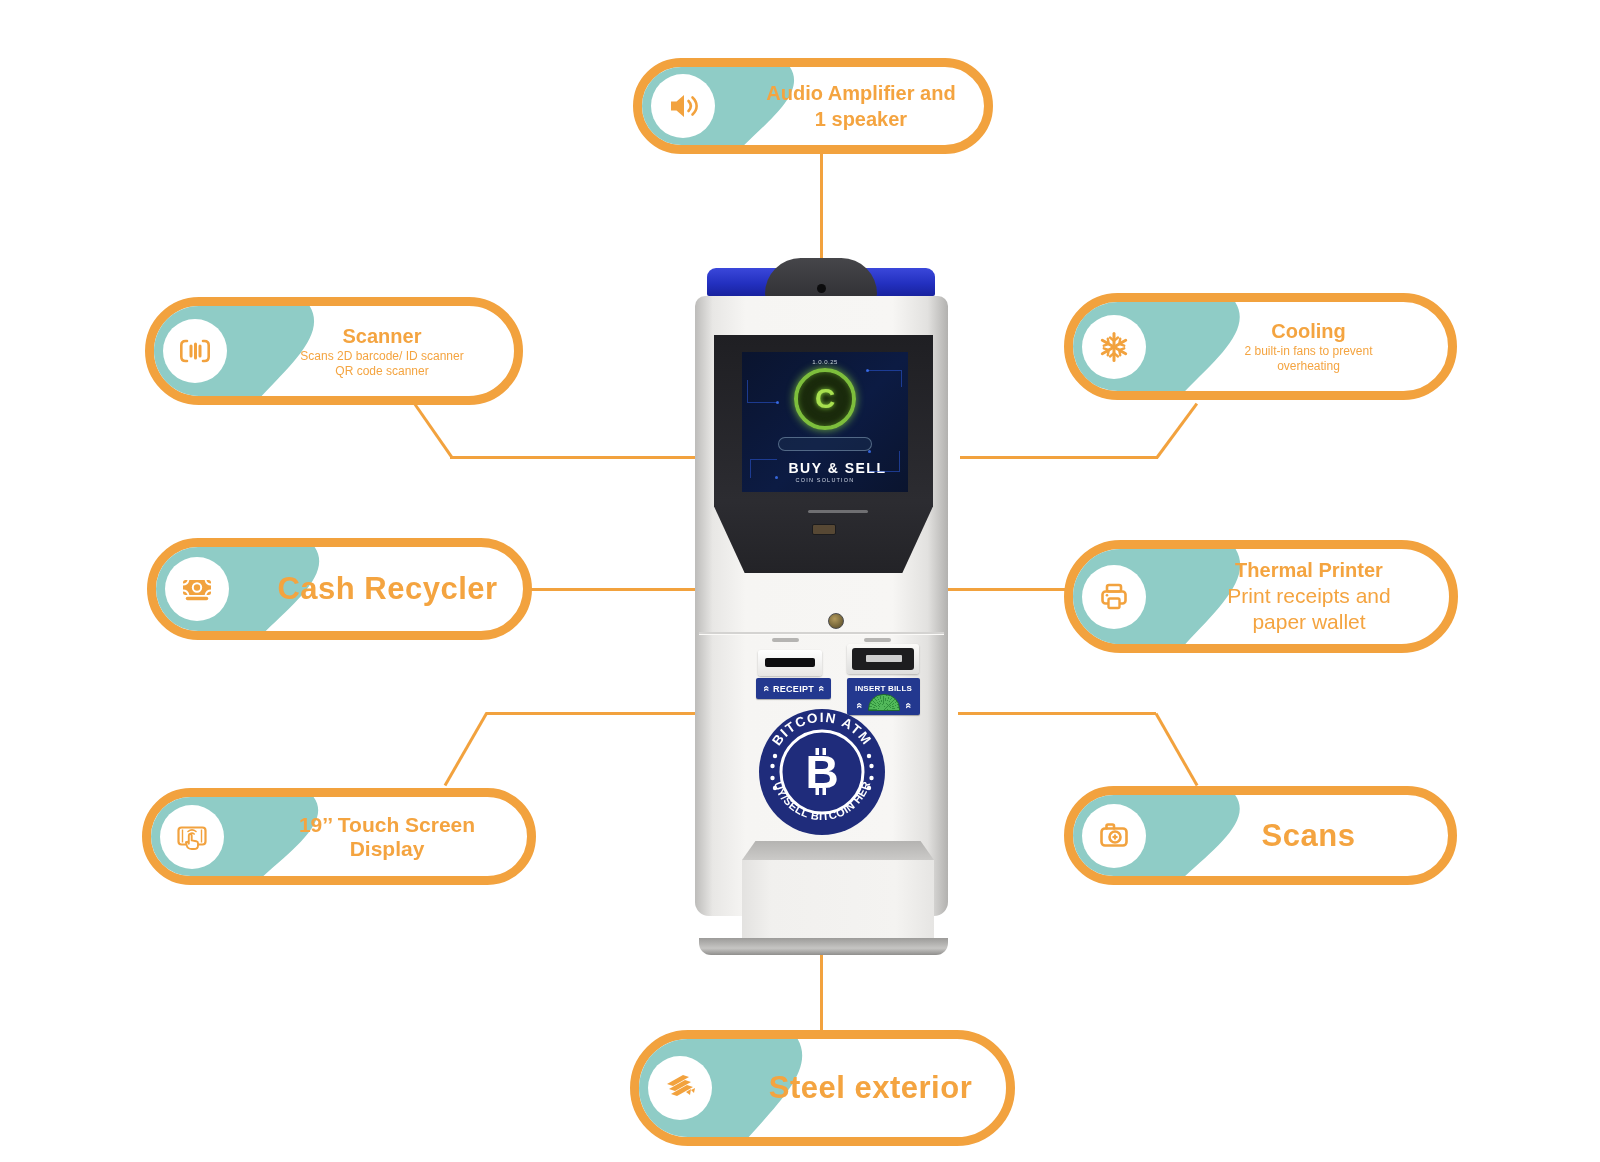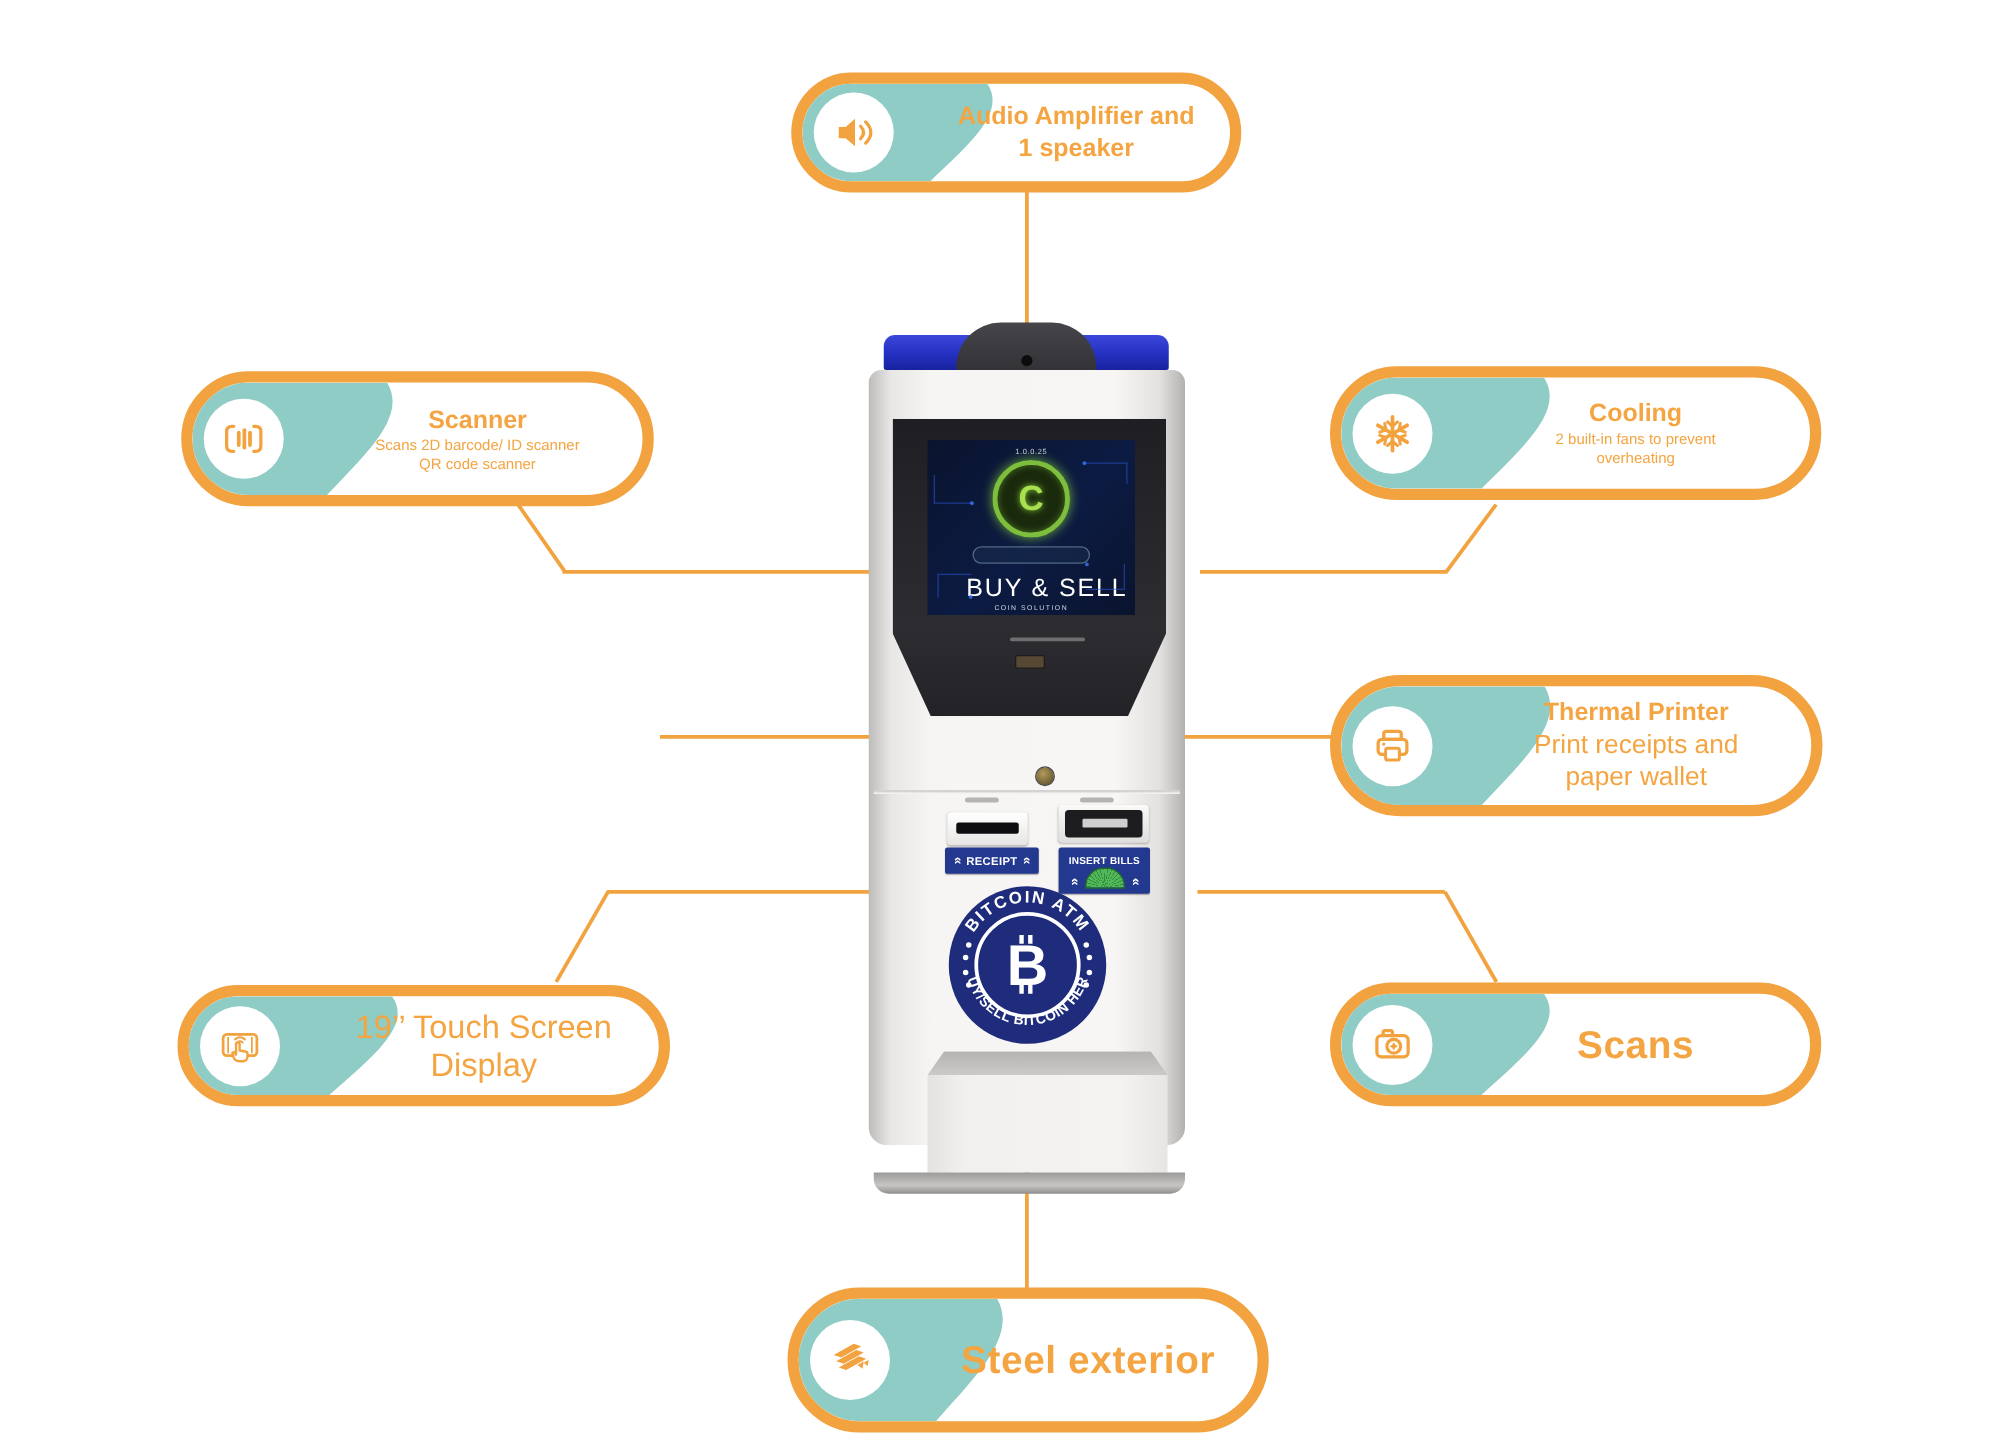--- a/index.html
+++ b/index.html
@@ -20,21 +20,21 @@
   .icon-circle{position:absolute;left:9px;top:50%;transform:translateY(-50%);width:64px;height:64px;
                background:#ffffff;border-radius:50%;display:flex;align-items:center;justify-content:center;}
   .icon-circle svg{width:40px;height:40px;}
   .pill-text{position:absolute;left:112px;right:16px;top:0;bottom:0;display:flex;flex-direction:column;
              align-items:center;justify-content:center;text-align:center;color:#F4A440;}
   .pt-title{font-size:20px;font-weight:700;line-height:1.25;}
   .pt-line{font-size:12px;font-weight:500;line-height:1.25;}
   .pt-line-md{font-size:20px;font-weight:600;line-height:1.3;}
   .pt-line-lg{font-size:21px;font-weight:500;line-height:1.25;}
   .pt-big{font-size:31px;font-weight:600;letter-spacing:.5px;}
-  .pt-title-touch{font-size:26px;font-weight:400;}
+  .pt-title-touch{font-size:21px;font-weight:700;}
 
   .pill-audio  {left:633px; top:58px;  width:360px; height:96px;}
   .pill-scanner{left:145px; top:297px; width:378px; height:108px;}
   .pill-cooling{left:1064px;top:293px; width:393px; height:107px;}
   .pill-cash   {left:147px; top:538px; width:385px; height:102px;}
   .pill-thermal{left:1064px;top:540px; width:394px; height:113px;}
   .pill-touch  {left:142px; top:788px; width:394px; height:97px;}
   .pill-camera {left:1064px;top:786px; width:393px; height:99px;}
   .pill-steel  {left:630px; top:1030px;width:385px; height:116px;}
 
@@ -61,21 +61,21 @@
   .t4{right:8px;bottom:20px;width:30px;height:20px;border-right:1px solid #2b58d8;border-bottom:1px solid #2b58d8;}
   .dot{position:absolute;width:3px;height:3px;border-radius:50%;background:#3f77ff;opacity:.8;}
   .s-version{margin-top:7px;font-size:6px;letter-spacing:.5px;color:#cfd6e4;}
   .s-coin{margin-top:3px;width:54px;height:54px;border-radius:50%;border:4px solid #7DBE3C;
           background:radial-gradient(circle,#1a2a0c 50%,#0d1607 75%);
           box-shadow:0 0 9px rgba(130,200,60,.85), inset 0 0 7px rgba(130,200,60,.6);
           display:flex;align-items:center;justify-content:center;}
   .s-coin-letter{color:#A8E04F;font-size:28px;font-weight:800;text-shadow:0 0 5px rgba(150,230,70,.9);}
   .s-btn{margin-top:7px;width:92px;height:12px;border-radius:7px;border:1px solid rgba(160,190,210,.45);
          background:rgba(25,45,80,.5);}
-  .s-headline{margin-top:9px;font-size:20px;font-weight:400;color:#ffffff;letter-spacing:1.5px;margin-left:25px;}
+  .s-headline{margin-top:9px;font-size:14px;font-weight:700;color:#ffffff;letter-spacing:1.5px;margin-left:25px;}
   .s-sub{margin-top:1px;font-size:5.5px;color:#cfd6e4;letter-spacing:1.2px;}
   .m-shelf-slot{position:absolute;left:113px;top:214px;width:60px;height:3px;background:#6f6f72;border-radius:2px;}
   .m-scan-window{position:absolute;left:117px;top:228px;width:22px;height:9px;background:#574834;
                  border:1px solid #1c1c1e;border-radius:2px;}
   .m-lock{position:absolute;left:133px;top:317px;width:14px;height:14px;border-radius:50%;
           background:radial-gradient(circle at 40% 35%,#b39a5c,#6e5f35 70%);border:1px solid #4c4c4e;}
   .m-seam{position:absolute;left:4px;top:336px;right:4px;height:2px;background:#d4d3d1;
           border-bottom:1px solid #fbfaf8;}
   .m-slit{position:absolute;width:27px;height:4px;border-radius:2px;background:#b5b4b2;top:342px;}
   .m-receipt-plate{position:absolute;left:63px;top:354px;width:64px;height:26px;border-radius:3px;
@@ -279,20 +279,38 @@
         </svg>
       </div>
       <div class="pill-text">
         <div class="pt-title">Cooling</div>
         <div class="pt-line">2 built-in fans to prevent</div>
         <div class="pt-line">overheating</div>
       </div>
     </div>
   </div>
 
+  <div class="pill pill-cash">
+    <div class="pill-in">
+      <svg class="blob" viewBox="0 0 100 100" preserveAspectRatio="none">
+          <path d="M0 0 H94 C104 30 84 63 65 100 H0 Z" fill="#8FCCC6"></path>
+        </svg>
+      <div class="icon-circle">
+        <svg viewBox="0 0 40 40">
+          <rect class="fillo" x="6" y="11" width="28" height="15" rx="2.5"></rect>
+          <circle cx="20" cy="18.5" r="4.2" fill="none" stroke="#ffffff" stroke-width="2"></circle>
+          <path d="M6 15.5 q4.5 0 5.5 -4.5 M34 15.5 q-4.5 0 -5.5 -4.5 M6 21.5 q4.5 0 5.5 4.5 M34 21.5 q-4.5 0 -5.5 4.5" fill="none" stroke="#ffffff" stroke-width="1.8"></path>
+          <path d="M10.5 29.5 h19" stroke="#F2A23E" stroke-width="3.5" stroke-linecap="round"></path>
+        </svg>
+      </div>
+      <div class="pill-text">
+        <div class="pt-big">Cash Recycler</div>
+      </div>
+    </div>
+  </div>
 
   <div class="pill pill-thermal">
     <div class="pill-in">
       <svg class="blob" viewBox="0 0 100 100" preserveAspectRatio="none">
           <path d="M0 0 H94 C104 30 84 63 65 100 H0 Z" fill="#8FCCC6"></path>
         </svg>
       <div class="icon-circle">
         <svg viewBox="0 0 40 40">
           <rect class="stroke" x="13" y="8" width="14" height="6.5" rx="2"></rect>
           <rect class="stroke" x="8.5" y="14.5" width="23" height="12" rx="3"></rect>

